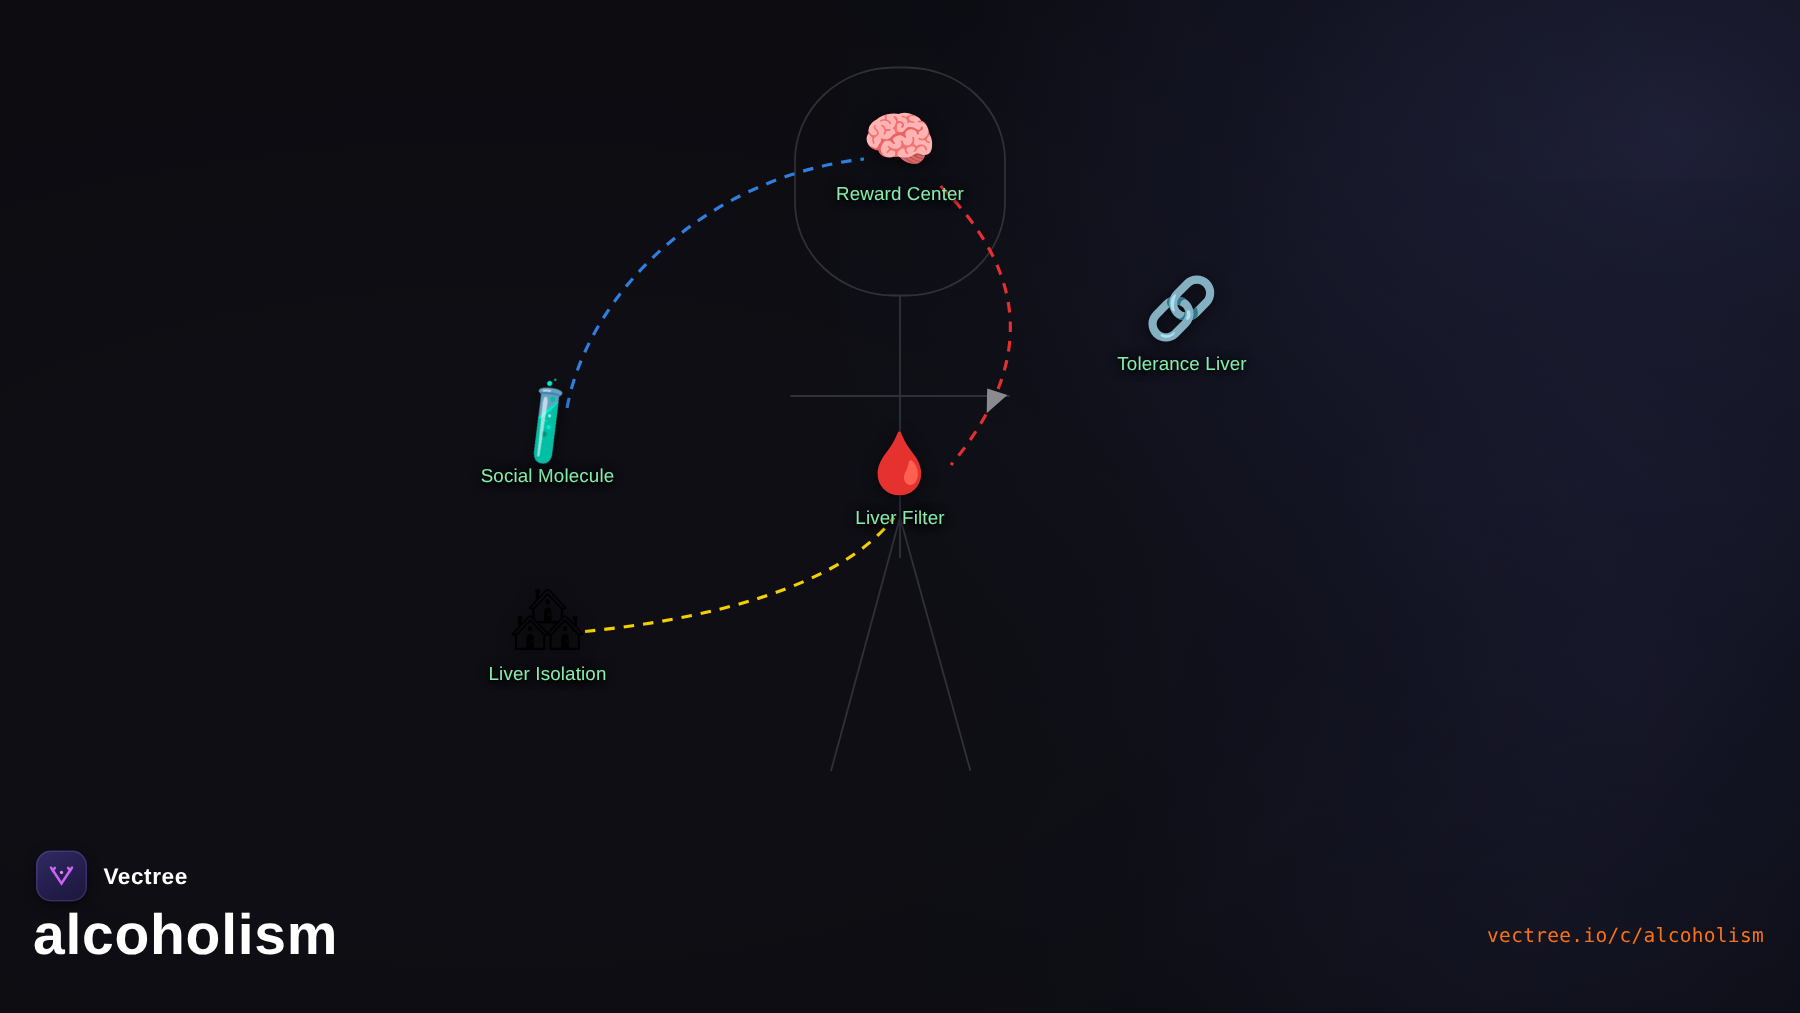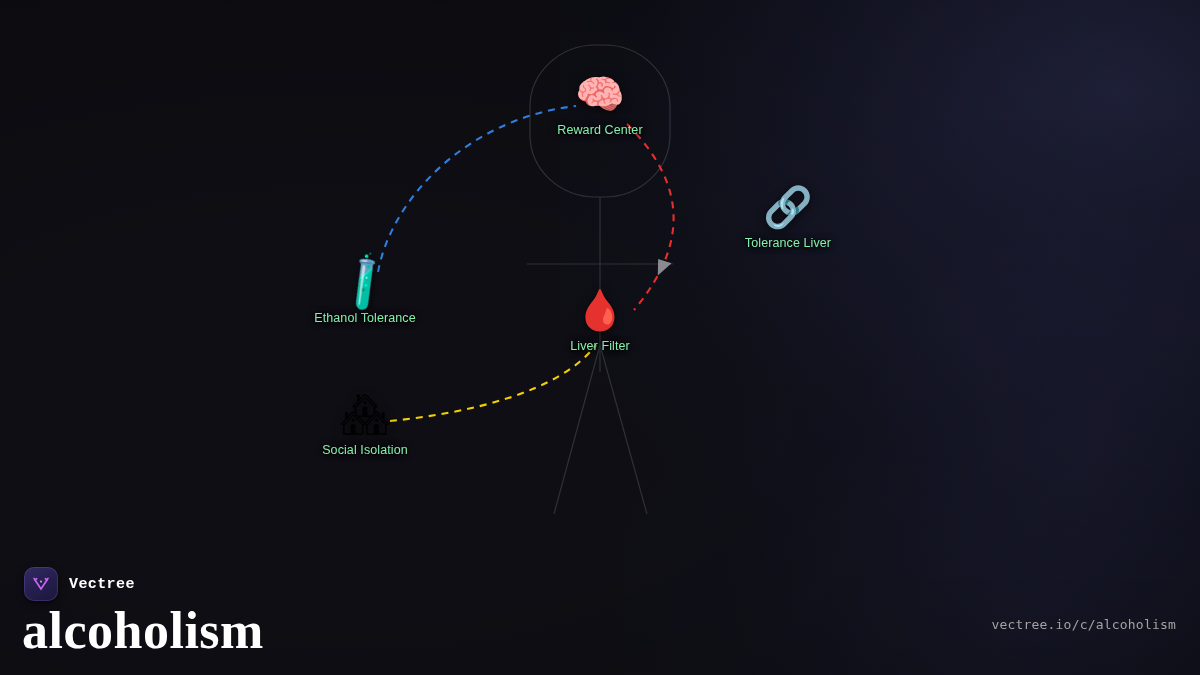--- a/index.html
+++ b/index.html
@@ -126,44 +126,44 @@
     height: 34px;
     border-radius: 10px;
     background: linear-gradient(150deg, #312a63 0%, #241e4d 55%, #1b1739 100%);
     box-shadow: inset 0 0 0 1px rgba(150,120,230,0.22),
                 0 2px 7px rgba(0,0,0,0.55);
     display: flex;
     align-items: center;
     justify-content: center;
   }
   .brand-name {
-    font-family: Liberation Mono, monospace;
+    font-family: Liberation Sans, sans-serif;
     font-size: 15px;
     font-weight: bold;
     color: #ffffff;
     letter-spacing: 0.4px;
   }
   .page-title {
     position: absolute;
     left: 22px;
     top: 50px;
-    font-family: Liberation Serif, serif;
-    font-size: 52px;
+    font-family: Liberation Sans, sans-serif;
+    font-size: 38px;
     font-weight: bold;
     color: #ffffff;
     letter-spacing: 0.5px;
     line-height: 1;
   }
   .footer-url {
     position: absolute;
     right: 24px;
     top: 62px;
     font-family: "DejaVu Sans Mono", monospace;
     font-size: 13px;
-    color: #a3a3a3;
+    color: #f97316;
     letter-spacing: 0.2px;
   }
 </style>
 </head>
 <body>
 
 <div id="stage">
 
   <div class="bg-base"></div>
   <div class="bg-glow-tr"></div>
@@ -188,29 +188,29 @@
       <path d="M 390 421 C 470 413 560 392 596 345" fill="none" stroke="#f5d000" stroke-width="2.1" stroke-linecap="butt" stroke-dasharray="7 6"></path>
     </svg>
 
   <div class="layer" id="node-layer">
       <div class="node" style="left: 600px; top: 105px;">
         <span class="node-emoji">🧠</span>
         <span class="node-label">Reward Center</span>
       </div>
       <div class="node" style="left: 365px; top: 293px;">
         <span class="node-emoji tilt">🧪</span>
-        <span class="node-label">Ethanol Tolerance</span>
+        <span class="node-label">Social Molecule</span>
       </div>
       <div class="node" style="left: 600px; top: 321px;">
         <span class="node-emoji">🩸</span>
         <span class="node-label">Liver Filter</span>
       </div>
       <div class="node" style="left: 365px; top: 425px;">
         <span class="node-emoji">🏘</span>
-        <span class="node-label">Social Isolation</span>
+        <span class="node-label">Liver Isolation</span>
       </div>
       <div class="node" style="left: 788px; top: 218px;">
         <span class="node-emoji">🔗</span>
         <span class="node-label">Tolerance Liver</span>
       </div>
     </div>
 
   <div class="footer">
     <div class="brand-row">
       <div class="brand-logo">

